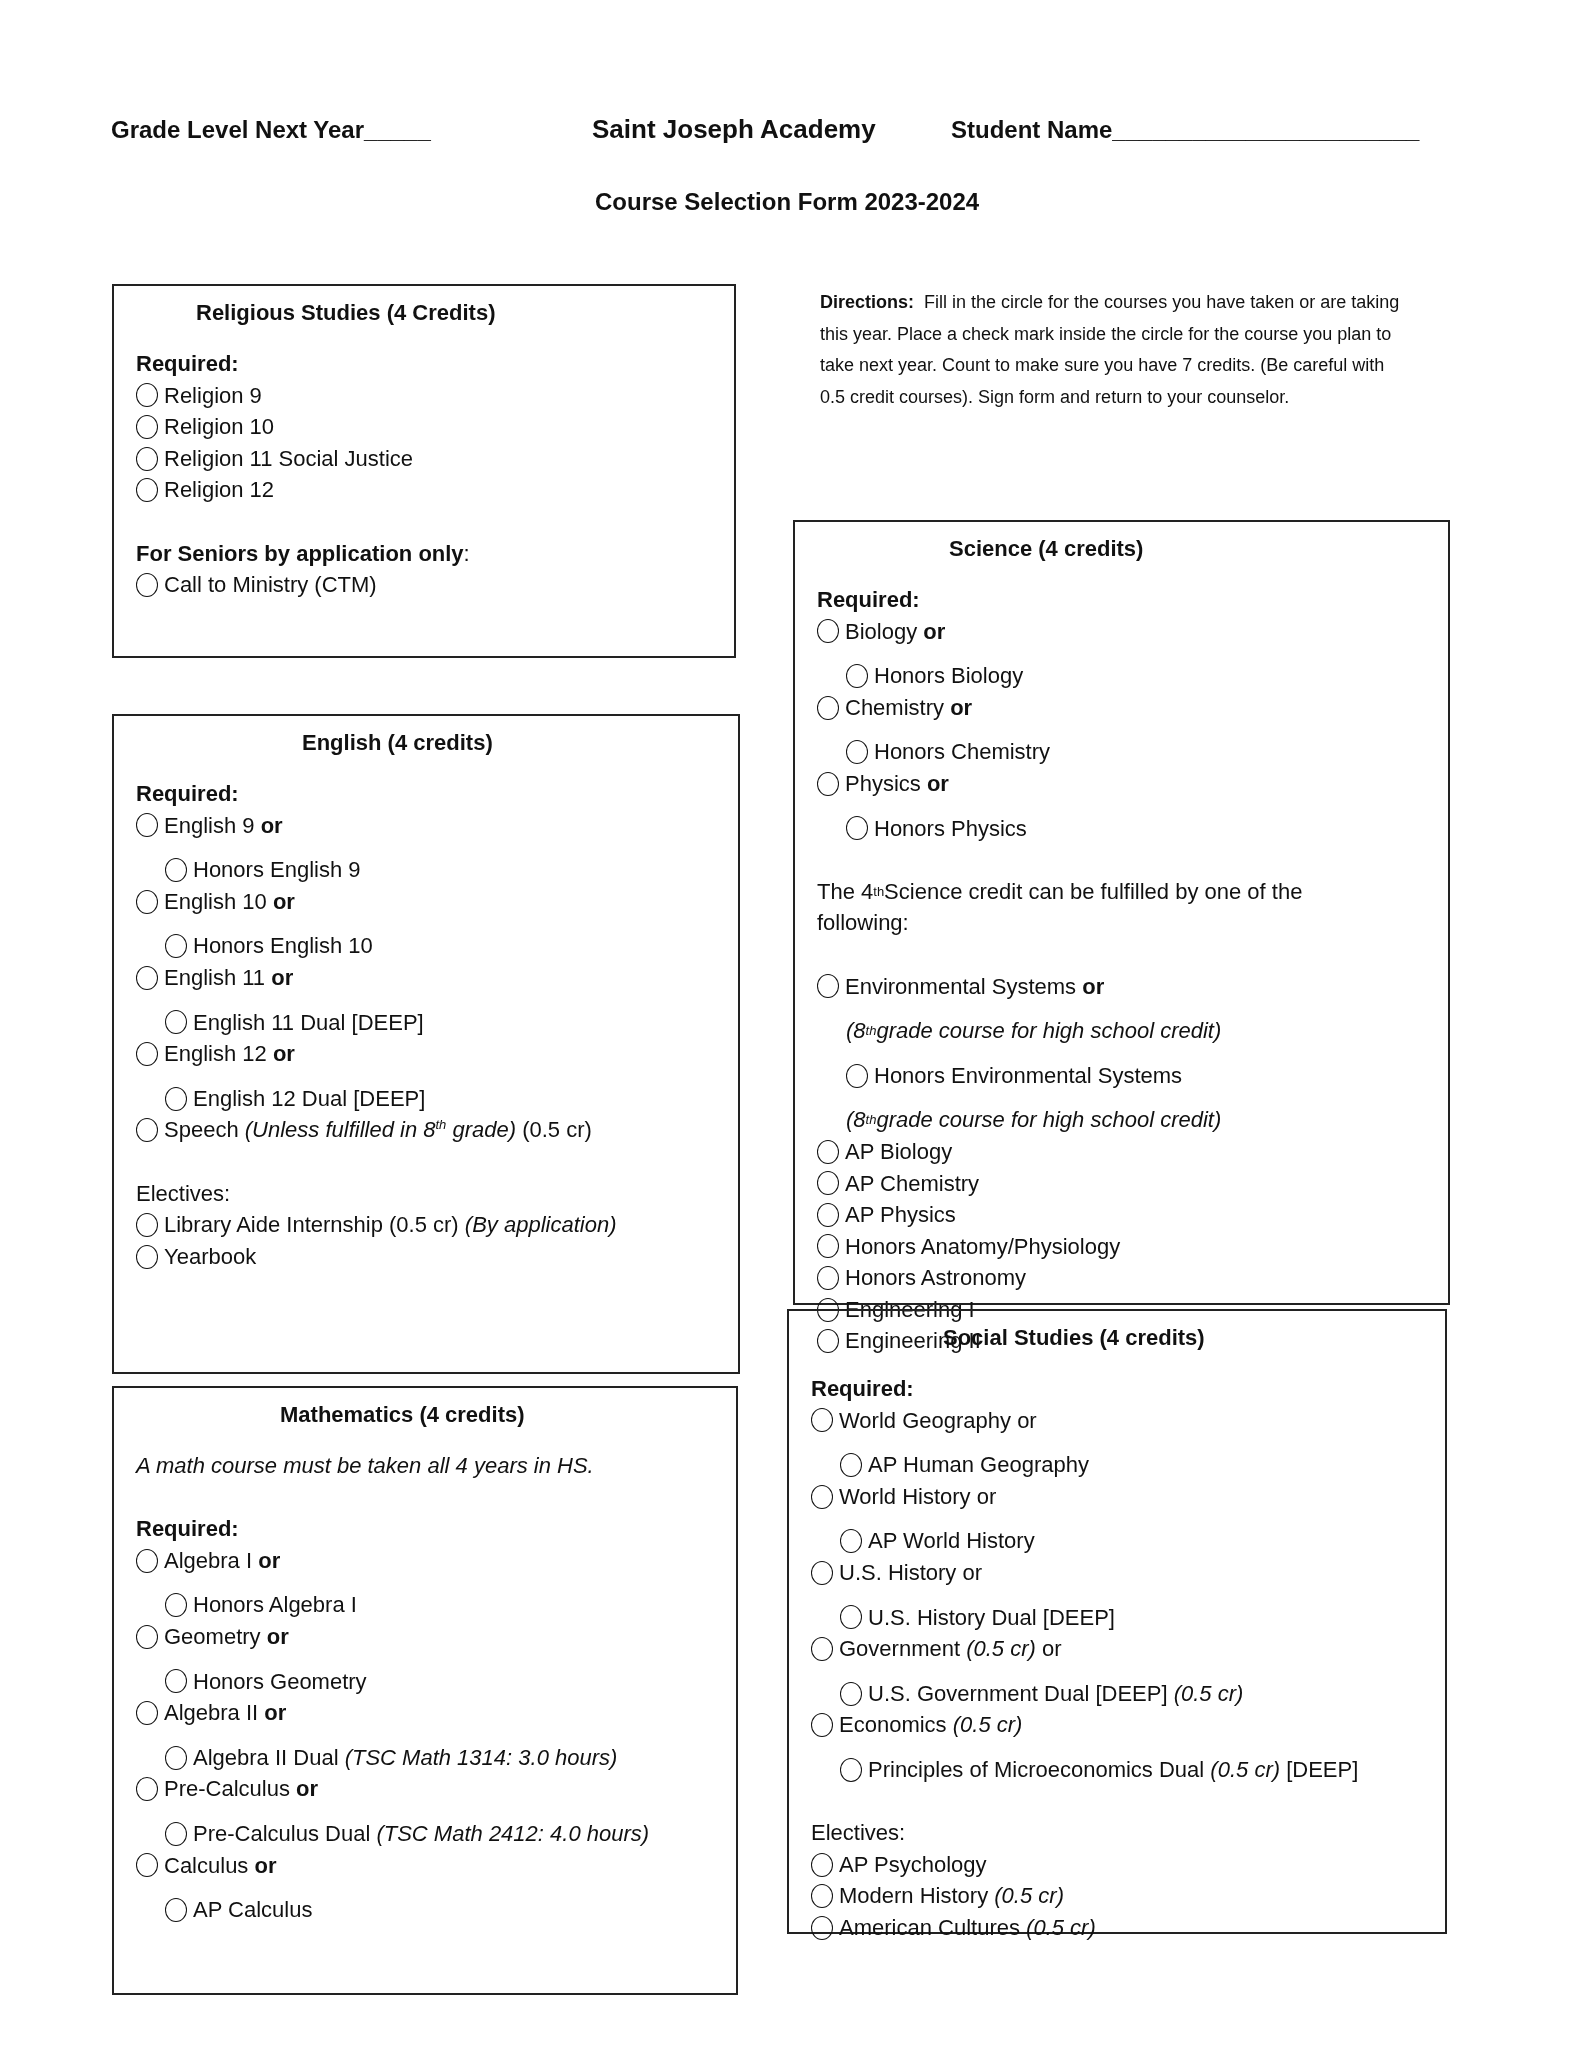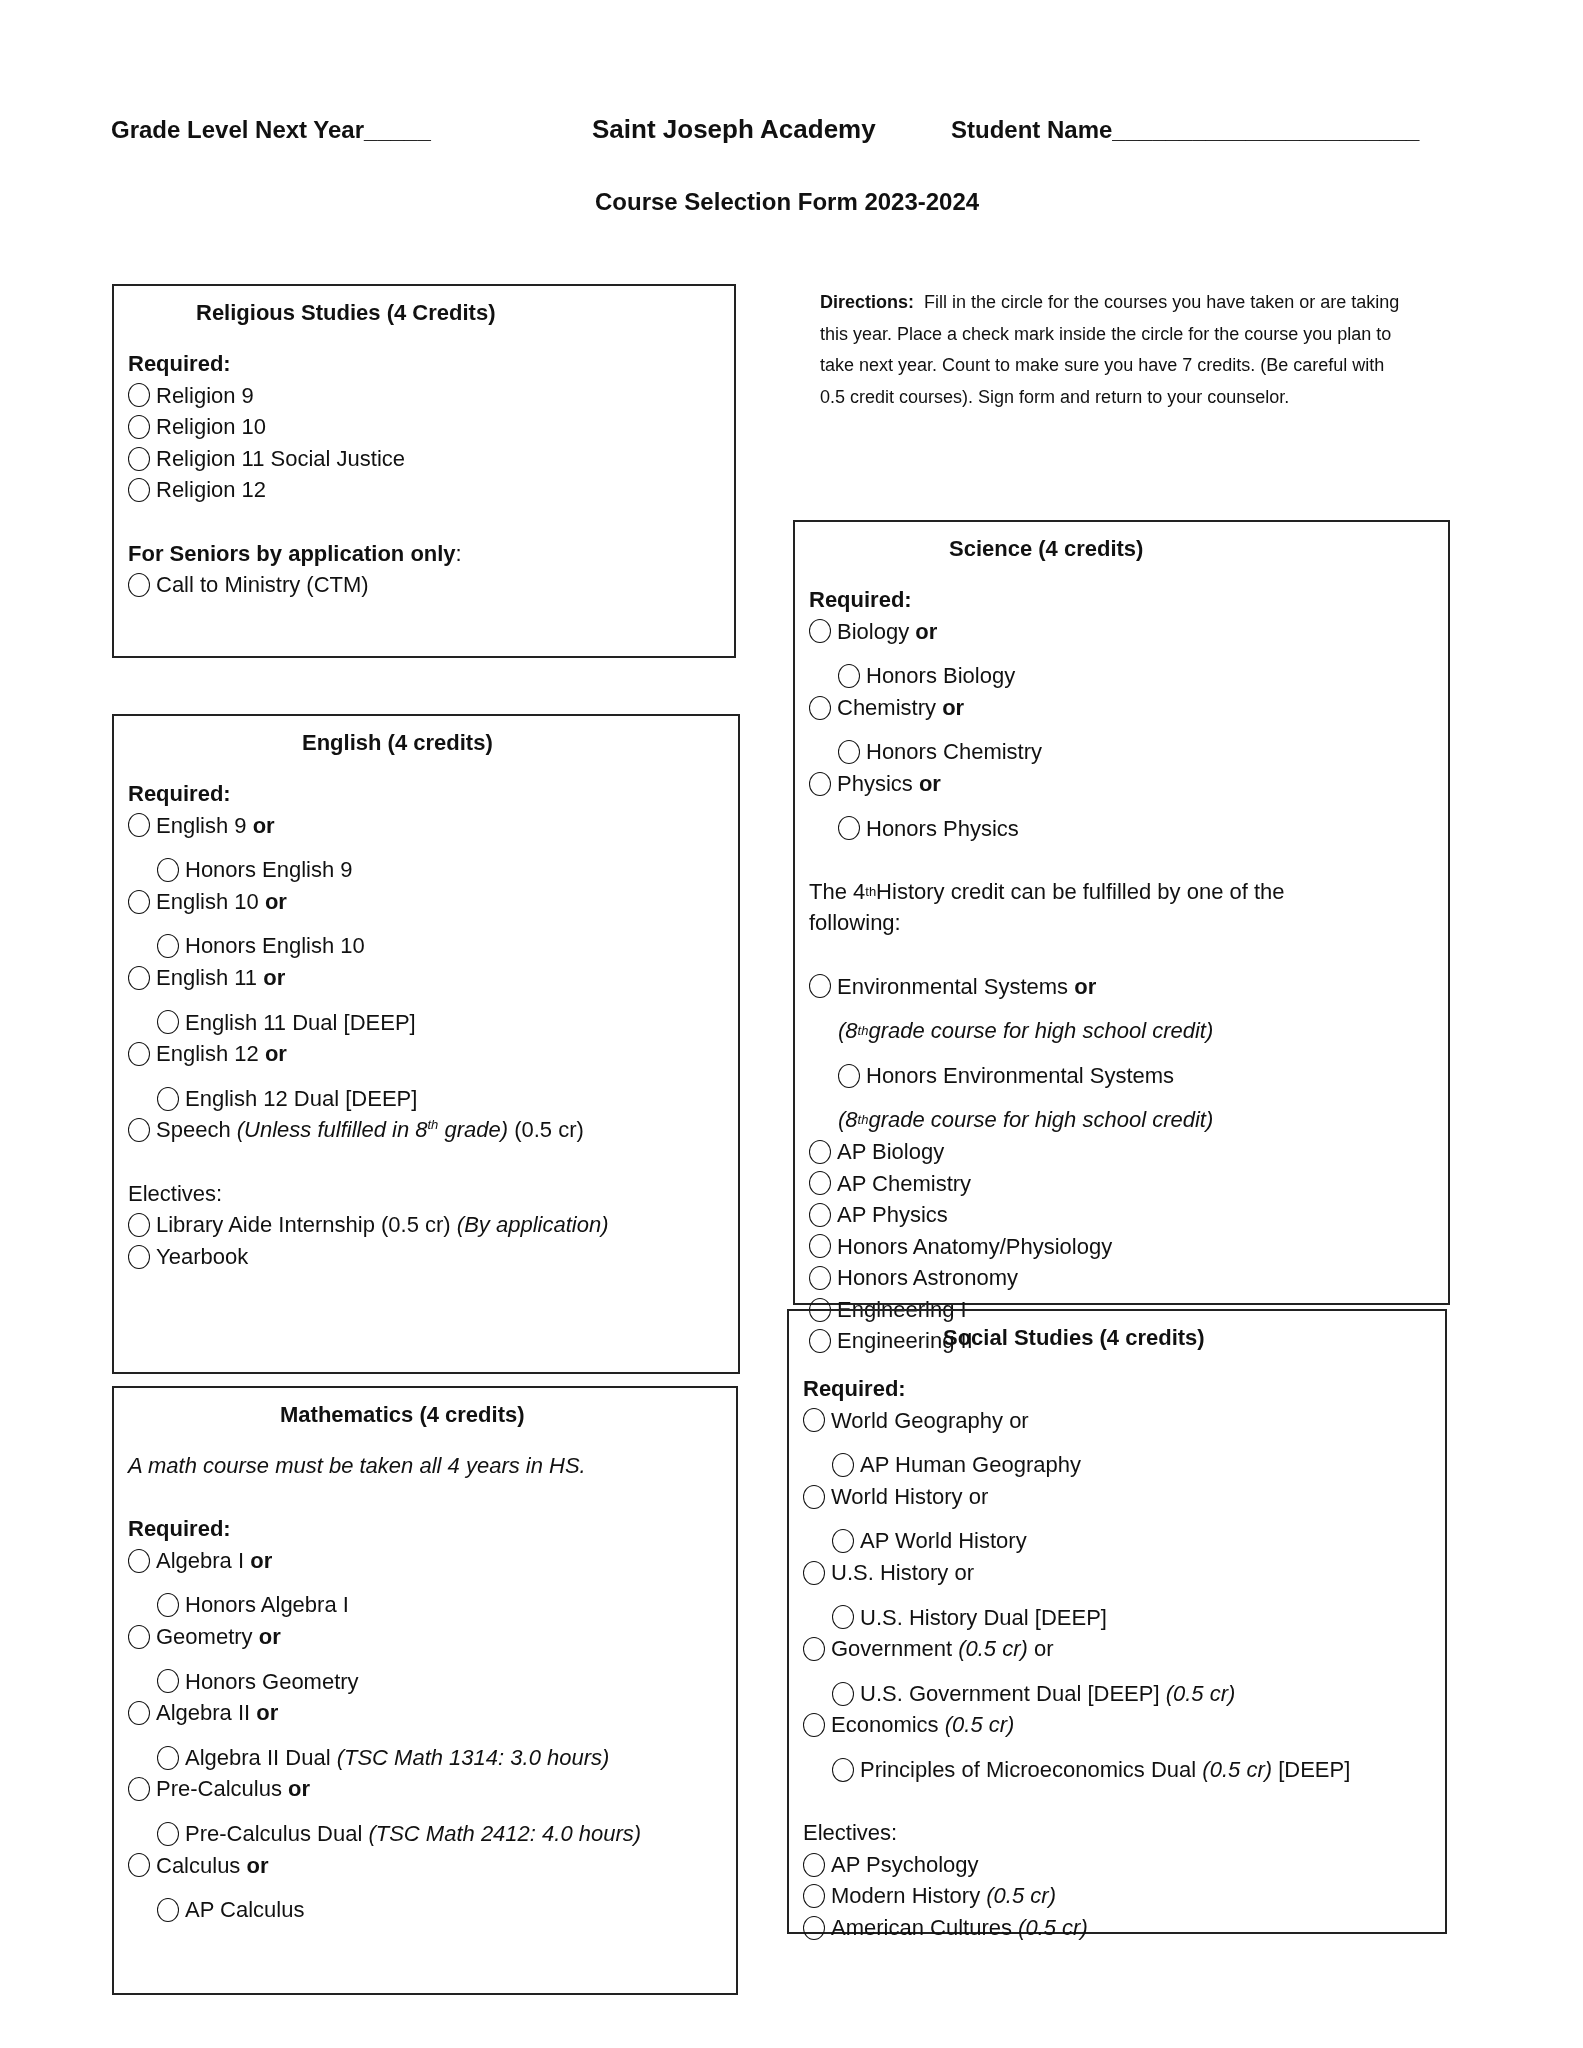--- a/index.html
+++ b/index.html
@@ -1,21 +1,21 @@
 <!DOCTYPE html>
 <html><head>
 <meta charset="utf-8">
 <style>
   html, body { margin:0; padding:0; background:#ffffff; }
   body { width:1583px; height:2048px; position:relative; overflow:hidden;
          font-family:"Liberation Sans", sans-serif; color:#111; }
   .hdr { position:absolute; font-weight:bold; font-size:24px; white-space:nowrap; }
   .box { position:absolute; border:2px solid #222; box-sizing:border-box; }
   .box-title { position:absolute; font-weight:bold; font-size:22px; white-space:nowrap; }
-  .content { position:absolute; left:14px; font-size:22px; line-height:31.6px; }
+  .content { position:absolute; left:22px; font-size:22px; line-height:31.6px; }
   .line { height:31.6px; white-space:nowrap; display:flex; align-items:center; }
   .sub { padding-left:29px;margin-top:13px; }
   .circle { display:inline-block; width:22px; height:24px; border:1.6px solid #111; border-radius:50%;
             box-sizing:border-box; margin-right:6px; flex:0 0 auto; cursor:pointer; }
   .bold { font-weight:bold; }
   .ital { font-style:italic; }
   .gap { height:31.6px; }
   sup { font-size:13px; vertical-align:super; line-height:0; }
   .directions { position:absolute; left:820px; top:287px; width:590px; font-size:18px; line-height:31.6px; }
 </style>
@@ -140,21 +140,21 @@
       </div>
     <div class="line"><span class="circle"></span><span>Physics</span>&nbsp;<span class="bold">or</span></div>
     <div class="line sub">
         <span class="circle"></span>
         <span>Honors Physics</span>
       </div>
     <div class="gap"></div>
     <div class="line">
         <span>The 4</span>
         <sup>th</sup>
-        <span> History credit can be fulfilled by one of the</span>
+        <span> Science credit can be fulfilled by one of the</span>
       </div>
     <div class="line">following:</div>
     <div class="gap"></div>
     <div class="line"><span class="circle"></span><span>Environmental Systems</span>&nbsp;<span class="bold">or</span></div>
     <div class="line sub ital">
         <span>(8</span>
         <sup>th</sup>
         <span> grade course for high school credit)</span>
       </div>
     <div class="line sub">

